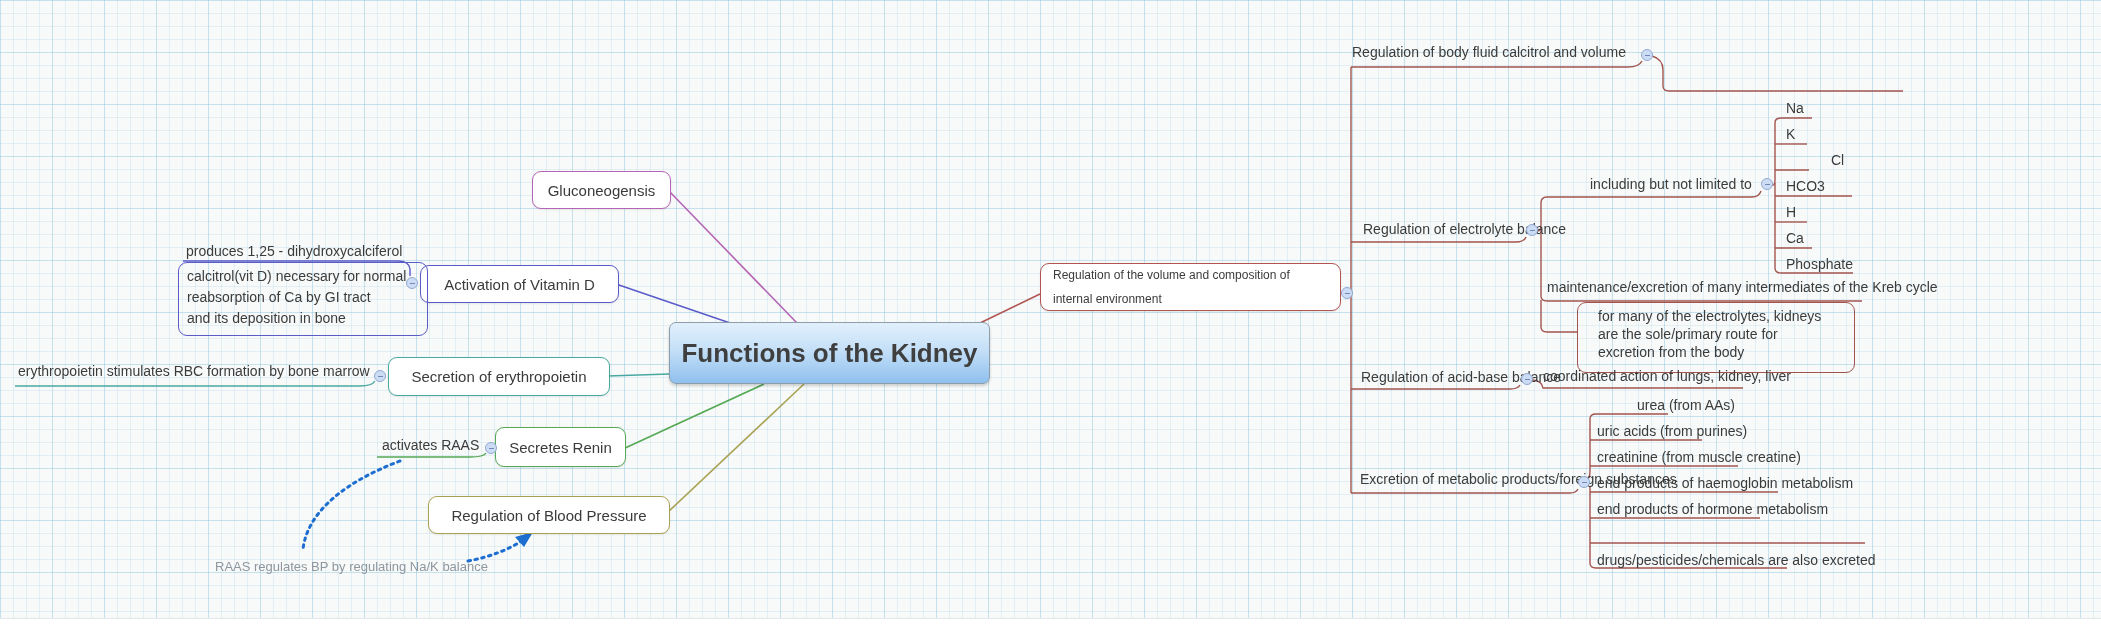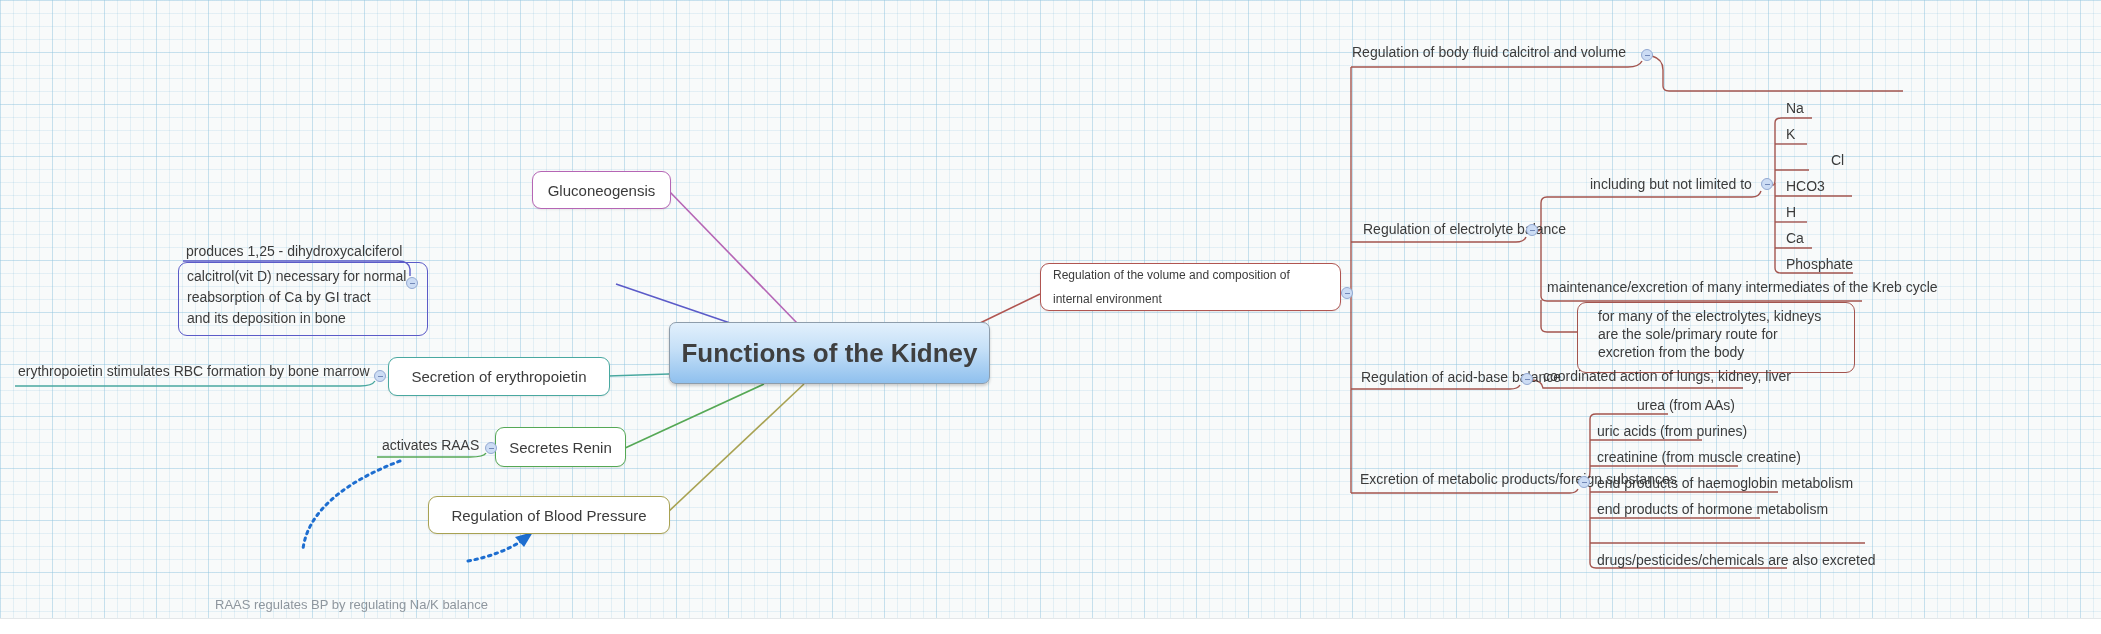--- a/index.html
+++ b/index.html
@@ -100,38 +100,39 @@
       <path d="M400,461 C352,479 308,508 303,549" fill="none" stroke="#1e6ed0" stroke-width="3" stroke-dasharray="2.5 4.5" stroke-linecap="round"></path>
       <path d="M468,561 C490,557 510,549 523,540" fill="none" stroke="#1e6ed0" stroke-width="3" stroke-dasharray="2.5 4.5" stroke-linecap="round"></path>
       <polygon points="533,532 524,547 515,537" fill="#1e6ed0"></polygon>
     </g>
   </svg>
 
   <div class="central">Functions of the Kidney</div>
 
   <div class="topic" style="left:532px;top:171px;width:137px;height:36px;border-color:#b565b5;">Gluconeogensis</div>
 
+  <div class="topic" style="left:420px;top:265px;width:197px;height:36px;border-color:#5b5bc8;">Activation of Vitamin D</div>
 
   <div class="label" style="left:186px;top:243px;">produces 1,25 - dihydroxycalciferol</div>
 
   <div class="note" style="left:178px;top:262px;width:232px;height:66px;border:1.4px solid #5b5bc8;">calcitrol(vit D) necessary for normal
 reabsorption of Ca by GI tract
 and its deposition in bone</div>
 
   <div class="topic" style="left:388px;top:357px;width:220px;height:37px;border-color:#49a8a0;">Secretion of erythropoietin</div>
 
   <div class="label" style="left:18px;top:363px;">erythropoietin stimulates RBC formation by bone marrow</div>
 
   <div class="topic" style="left:495px;top:427px;width:129px;height:38px;border-color:#55a855;">Secretes Renin</div>
 
   <div class="label" style="left:382px;top:437px;">activates RAAS</div>
 
   <div class="topic" style="left:428px;top:496px;width:240px;height:36px;border-color:#a8a252;">Regulation of Blood Pressure</div>
 
-  <div class="rel-label" style="left:215px;top:559px;margin-top:38px;">RAAS regulates BP by regulating Na/K balance</div>
+  <div class="rel-label" style="left:215px;top:559px;">RAAS regulates BP by regulating Na/K balance</div>
 
   <div class="topic" style="left:1040px;top:263px;width:301px;height:48px;border-color:#b05551;font-size:12px;line-height:24px;white-space:normal;text-align:left;padding:0 12px;box-sizing:border-box;">Regulation of the volume and composition of internal environment</div>
 
   <div class="label" style="left:1352px;top:44px;">Regulation of body fluid calcitrol and volume</div>
 
 
   <div class="label" style="left:1363px;top:221px;">Regulation of electrolyte balance</div>
 
   <div class="label" style="left:1590px;top:176px;">including but not limited to</div>
 

